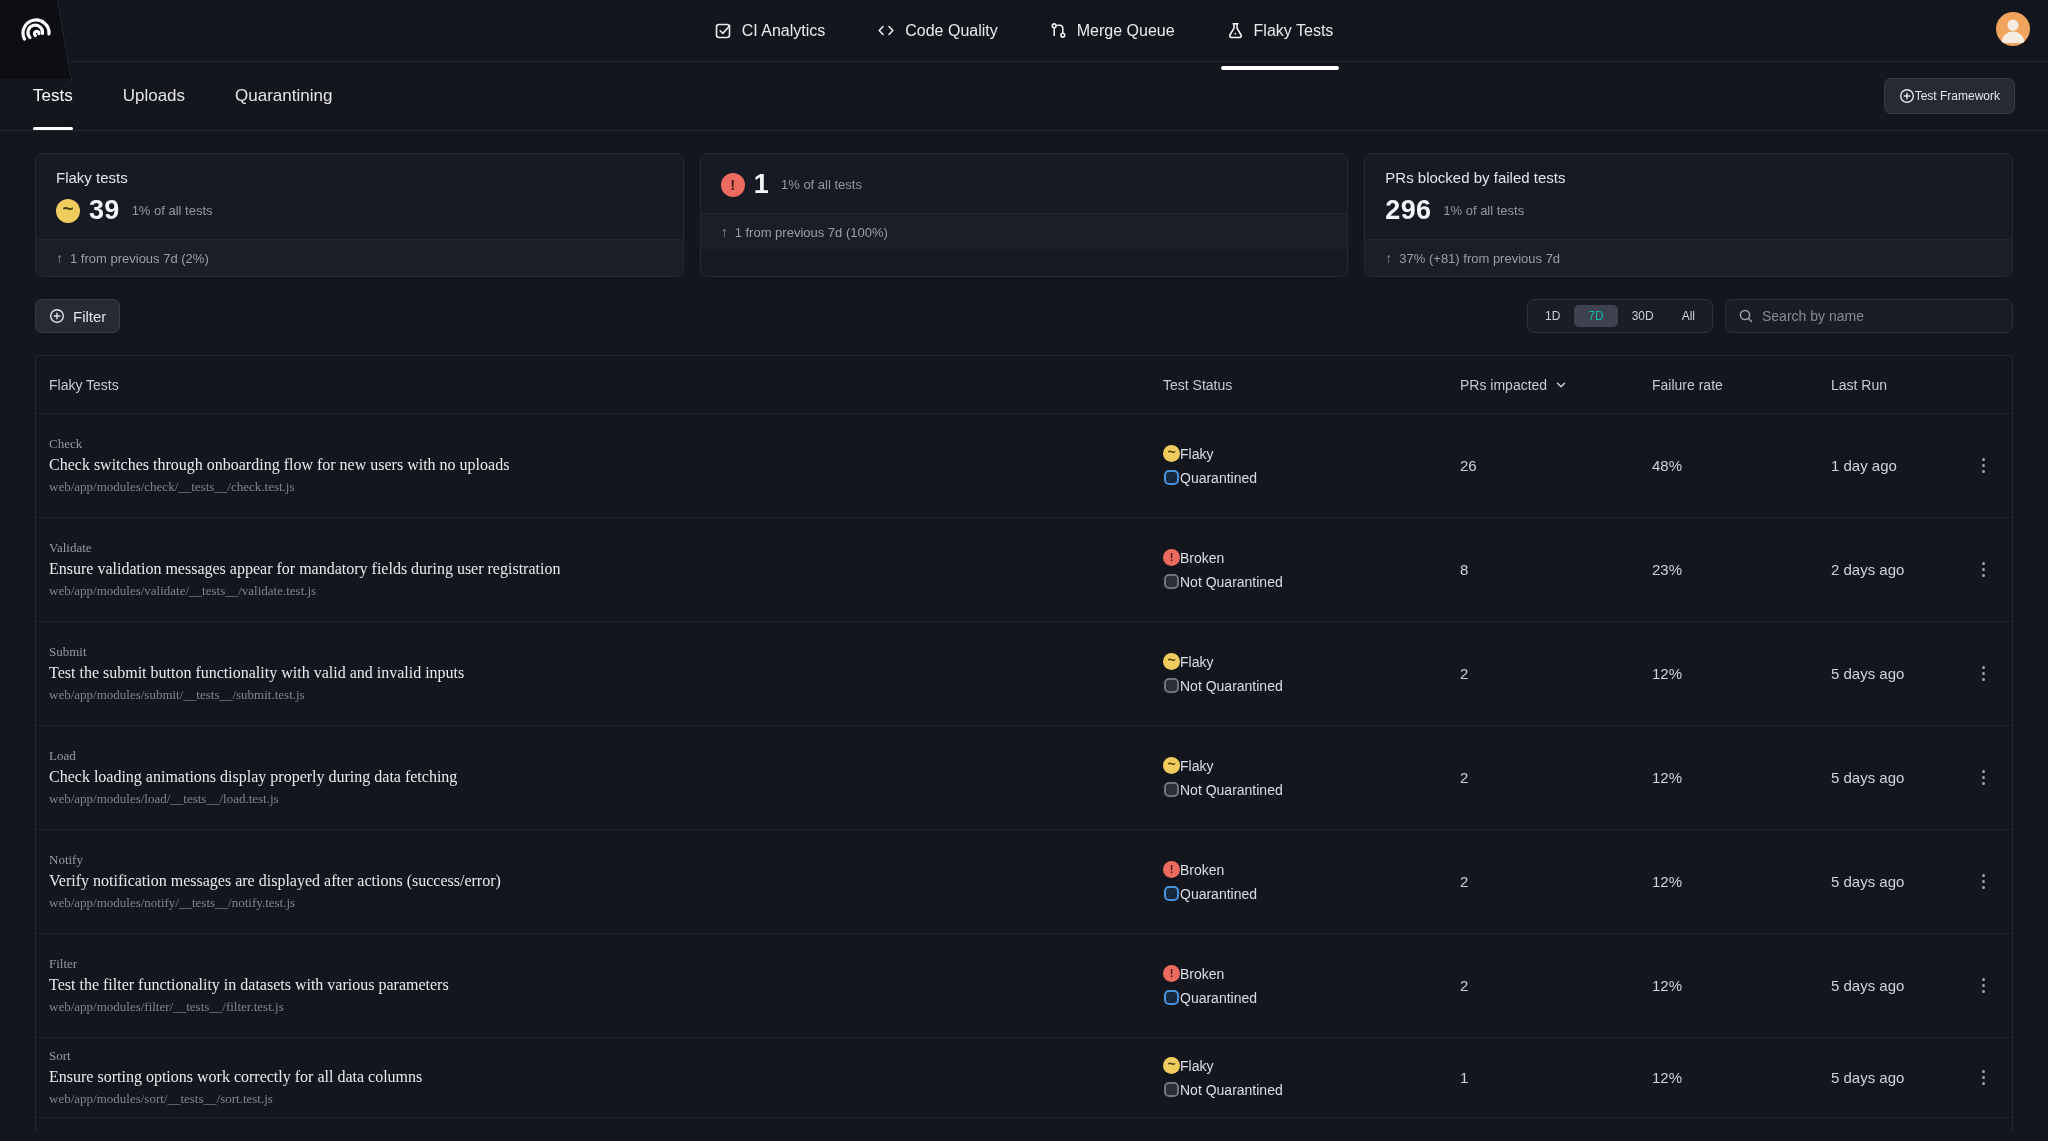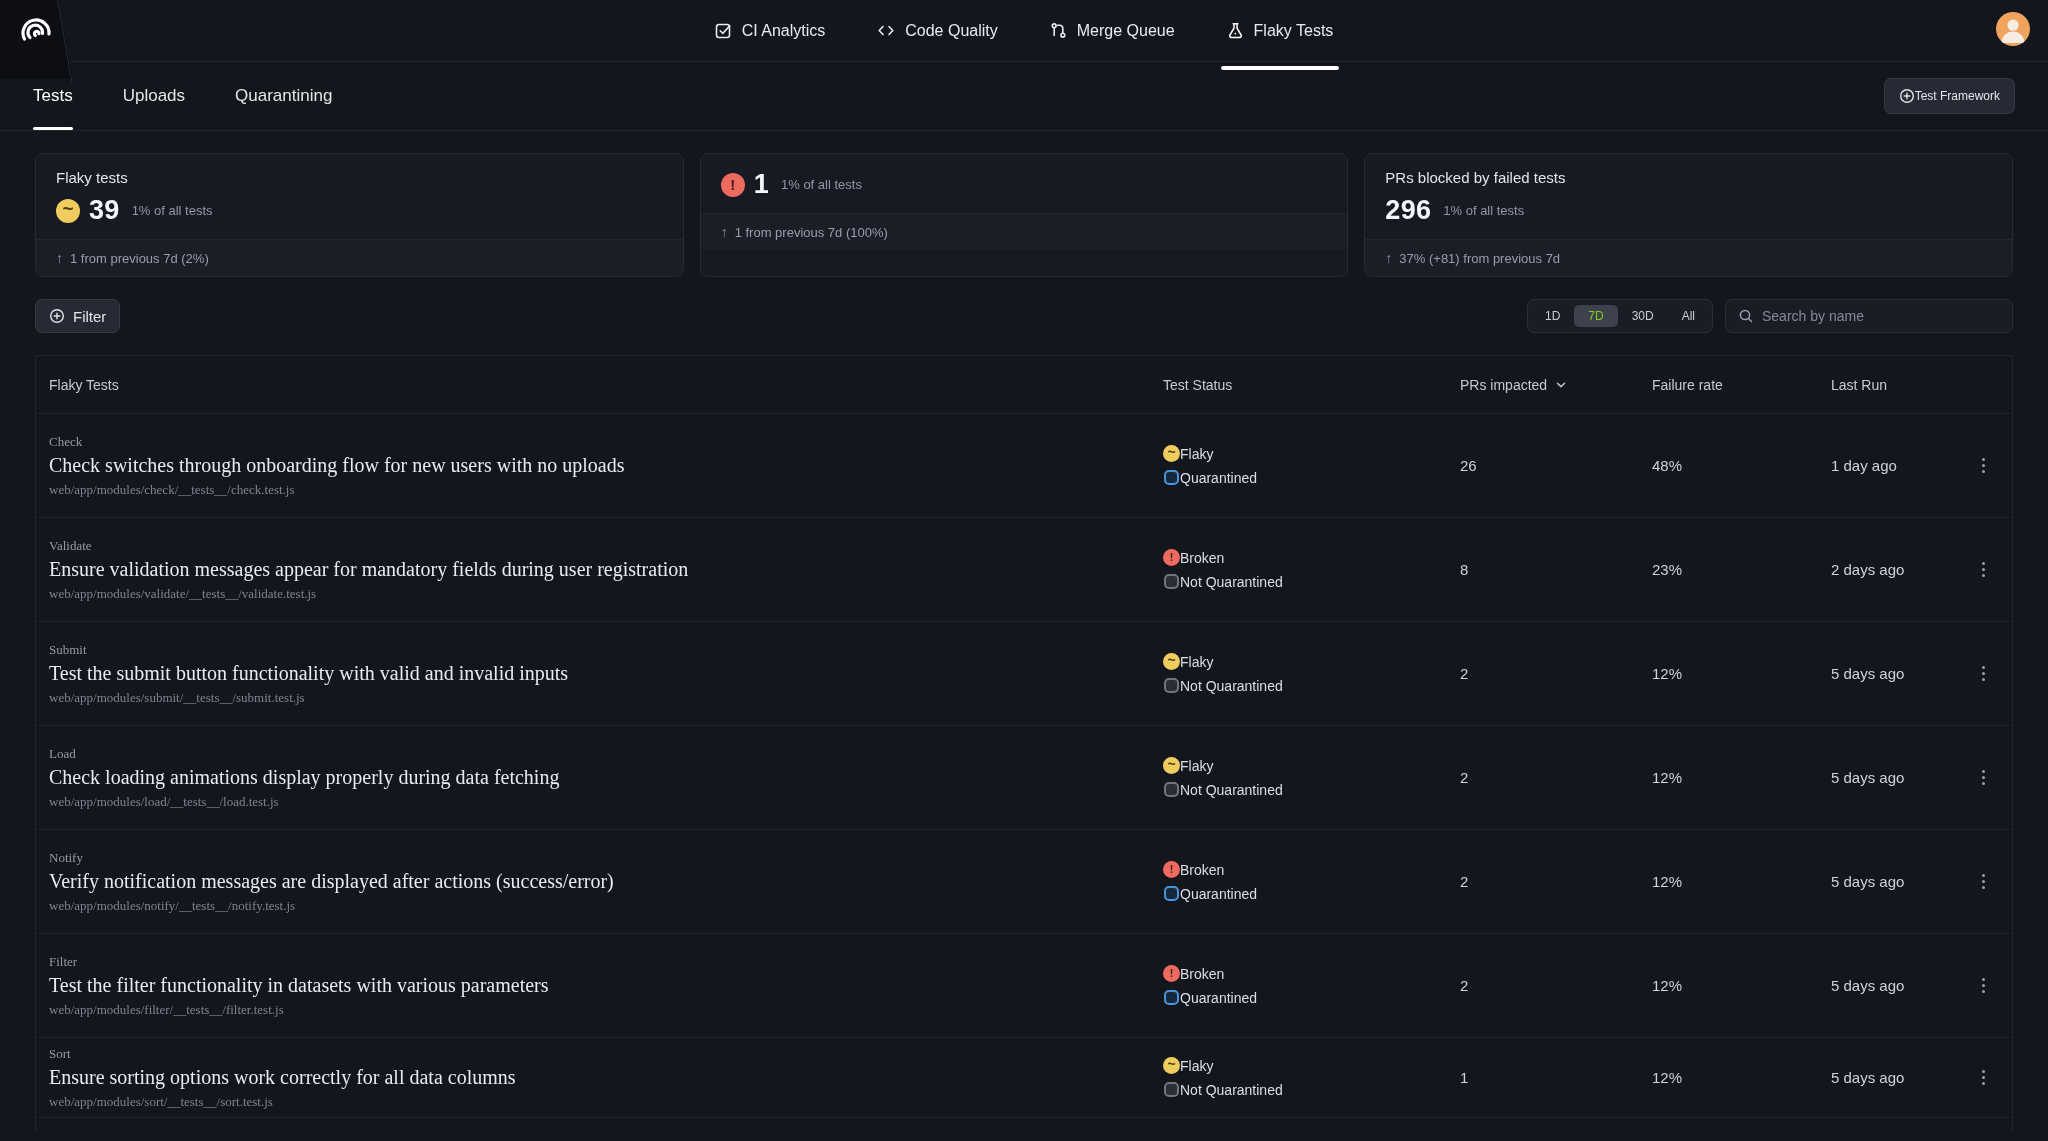--- a/index.html
+++ b/index.html
@@ -46,36 +46,36 @@
   .cic-flaky::after { content: "~"; color: #4a3e14; font-size: 19px; line-height: 1; margin-top: -4px; }
   .cic-broken { background: #ed6a5f; }
   .cic-broken::after { content: "!"; color: #44201b; font-size: 15px; line-height: 1; }
 
   
   .controls { display: flex; align-items: center; justify-content: space-between; margin-top: 22px; }
   .filter-btn { display: flex; align-items: center; gap: 8px; background: #262a34; border: 1px solid #353a45; border-radius: 7px; height: 34px; padding: 0 13px; font-size: 15px; color: #e2e5ea; cursor: pointer; }
   .right-controls { display: flex; gap: 12px; align-items: center; }
   .seg { display: flex; align-items: center; background: #1a1d26; border: 1px solid #2b2f3a; border-radius: 7px; padding: 0 3px; height: 34px; }
   .seg-item { padding: 4px 14px; font-size: 12px; color: #c9cdd5; border-radius: 5px; cursor: pointer; }
-  .seg-item.active { background: #3d424e; color: #84cc16; }
+  .seg-item.active { background: #3d424e; color: #14b8a6; }
   .search { display: flex; align-items: center; gap: 8px; background: #1a1d26; border: 1px solid #2b2f3a; border-radius: 7px; height: 34px; padding: 0 12px; width: 288px; }
   .search input { background: transparent; border: 0; outline: 0; color: #e8eaee; font-size: 14px; width: 100%; font-family: inherit; }
   .search input::placeholder { color: #848a97; }
 
   
   .table { margin-top: 22px; border: 1px solid #23262f; border-bottom: none; }
   .tgrid { display: grid; grid-template-columns: 1fr 293px 181px 157px 164px 58px; align-items: center; }
   .thead { height: 58px; color: #c6cad2; font-size: 14px; border-bottom: 1px solid #202330; }
   .th-name { padding-left: 13px; }
   .th-sort { display: flex; align-items: center; gap: 7px; cursor: pointer; }
   .trow { height: 104px; border-bottom: 1px solid #1f2230; cursor: pointer; }
   .trow.short { height: 80px; }
   .cell-name { padding-left: 13px; font-family: Liberation Serif, serif; }
   .t-module { font-size: 13px; color: #949aa6; margin-bottom: 4px; }
-  .t-title { font-size: 20px; color: #e9ebf0; margin-bottom: 5px; }
+  .t-title { font-size: 16px; color: #e9ebf0; margin-bottom: 5px; }
   .t-path { font-size: 13px; color: #7e8492; }
   .cell-status { display: flex; flex-direction: column; gap: 7px; padding-left: 4px; }
   .status-line { display: flex; align-items: center; font-size: 14px; color: #dcdfe5; }
   .ic { width: 17px; height: 17px; flex: none; display: flex; align-items: center; justify-content: center; }
   .ic-flaky { border-radius: 50%; background: #f0cc5e; }
   .ic-flaky::after { content: "~"; color: #493d13; font-weight: 800; font-size: 14px; line-height: 1; margin-top: -3px; }
   .ic-broken { border-radius: 50%; background: #ed6a5f; }
   .ic-broken::after { content: "!"; color: #44201b; font-weight: 800; font-size: 11px; line-height: 1; }
   .ic-quarantined { border-radius: 5px; border: 2px solid #4694dc; background: #17273c; width: 15px; height: 15px; margin: 1px; }
   .ic-not-quarantined { border-radius: 5px; border: 2px solid #70playing; border: 2px solid #6f7580; background: #2b2e37; width: 15px; height: 15px; margin: 1px; }

